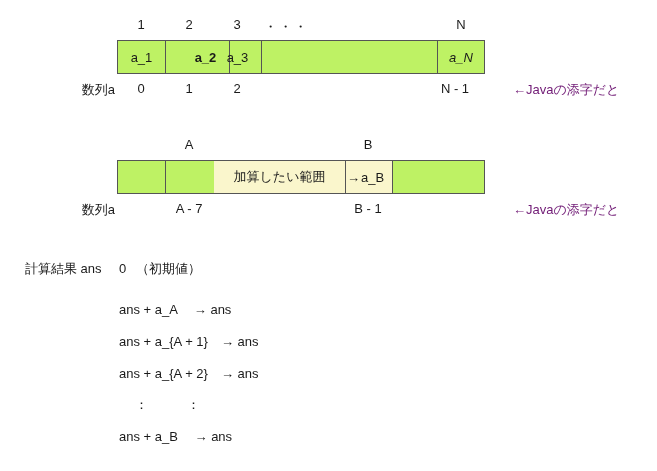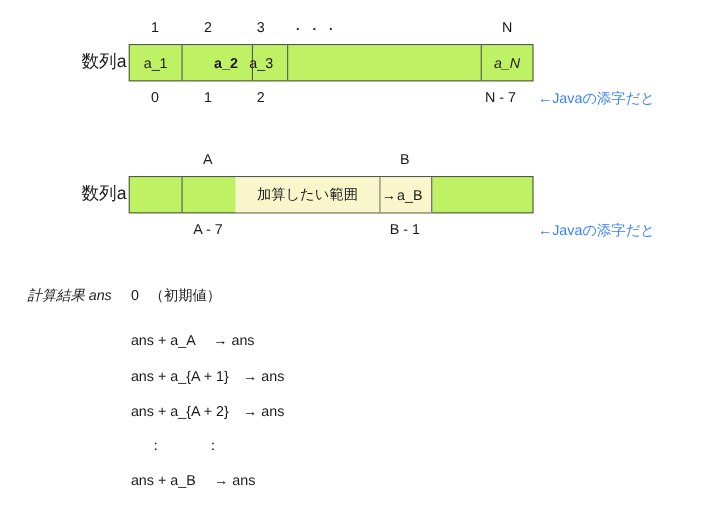--- a/index.html
+++ b/index.html
@@ -23,30 +23,32 @@
     width: 657px;
     height: 471px;
   }
 
   .abs { position: absolute; }
 
   
   .txt {
     font-size: 13px;
     line-height: 15px;
-    color: #3b82f6;
+    color: #701a75;
     white-space: nowrap;
+    margin-left: 24px;
   }
 
   
   .row-label {
-    font-size: 16px;
+    font-size: 13px;
     line-height: 15px;
     white-space: nowrap;
     text-align: right;
+    margin-top: 33px;
   }
 
   
   .strip {
     position: absolute;
     box-sizing: border-box;
     border: 1px solid #555555;
     background: #bef264;
     height: 34px;
   }
@@ -111,21 +113,21 @@
     <div class="cellbox" style="left:0px; width:48px;">a_1</div>
     <div class="cellbox" style="left:64px; width:48px;font-weight:bold;">a_2</div>
     <div class="cellbox" style="left:96px; width:48px;">a_3</div>
     <div class="cellbox" style="left:144px; width:176px;"></div>
     <div class="cellbox noborder" style="left:320px; width:46px;font-style:italic;">a_N</div>
   </div>
 
   <div class="idx" style="left:117px; top:82px; width:48px;">0</div>
   <div class="idx" style="left:165px; top:82px; width:48px;">1</div>
   <div class="idx" style="left:213px; top:82px; width:48px;">2</div>
-  <div class="idx" style="left:425px; top:82px; width:60px;">N - 7</div>
+  <div class="idx" style="left:425px; top:82px; width:60px;">N - 1</div>
 
   <div class="txt abs" style="left:489px; top:82px;">←Javaの添字だと</div>
 
   <div class="idx" style="left:165px; top:138px; width:48px;">A</div>
   <div class="idx" style="left:344px; top:138px; width:48px;">B</div>
 
   <div class="row-label abs" style="left:72px; top:169px; width:43px;">数列a</div>
 
   <div class="strip" style="left:117px; top:160px; width:368px;">
     <div class="cellbox" style="left:0px; width:48px;"></div>
@@ -139,21 +141,21 @@
     </div>
 
     <div class="cellbox noborder" style="left:275px; width:91px;"></div>
   </div>
 
   <div class="idx" style="left:158px; top:202px; width:62px;">A - 7</div>
   <div class="idx" style="left:337px; top:202px; width:62px;">B - 1</div>
 
   <div class="txt abs" style="left:489px; top:202px;">←Javaの添字だと</div>
 
-  <div class="formula" style="left:25px; top:261px;font-style:italic;">計算結果 ans</div>
+  <div class="formula" style="left:25px; top:261px;">計算結果 ans</div>
   <div class="formula" style="left:119px; top:261px;">0</div>
   <div class="formula" style="left:136px; top:261px;">（初期値）</div>
 
   <div class="formula" style="left:119px; top:302px;">ans + a_A　 → ans</div>
   <div class="formula" style="left:119px; top:334px;">ans + a_{A + 1}　→ ans</div>
   <div class="formula" style="left:119px; top:366px;">ans + a_{A + 2}　→ ans</div>
   <div class="formula" style="left:135px; top:397px;">：　　　：</div>
   <div class="formula" style="left:119px; top:429px;">ans +  a_B　 → ans</div>
 
 </div>

